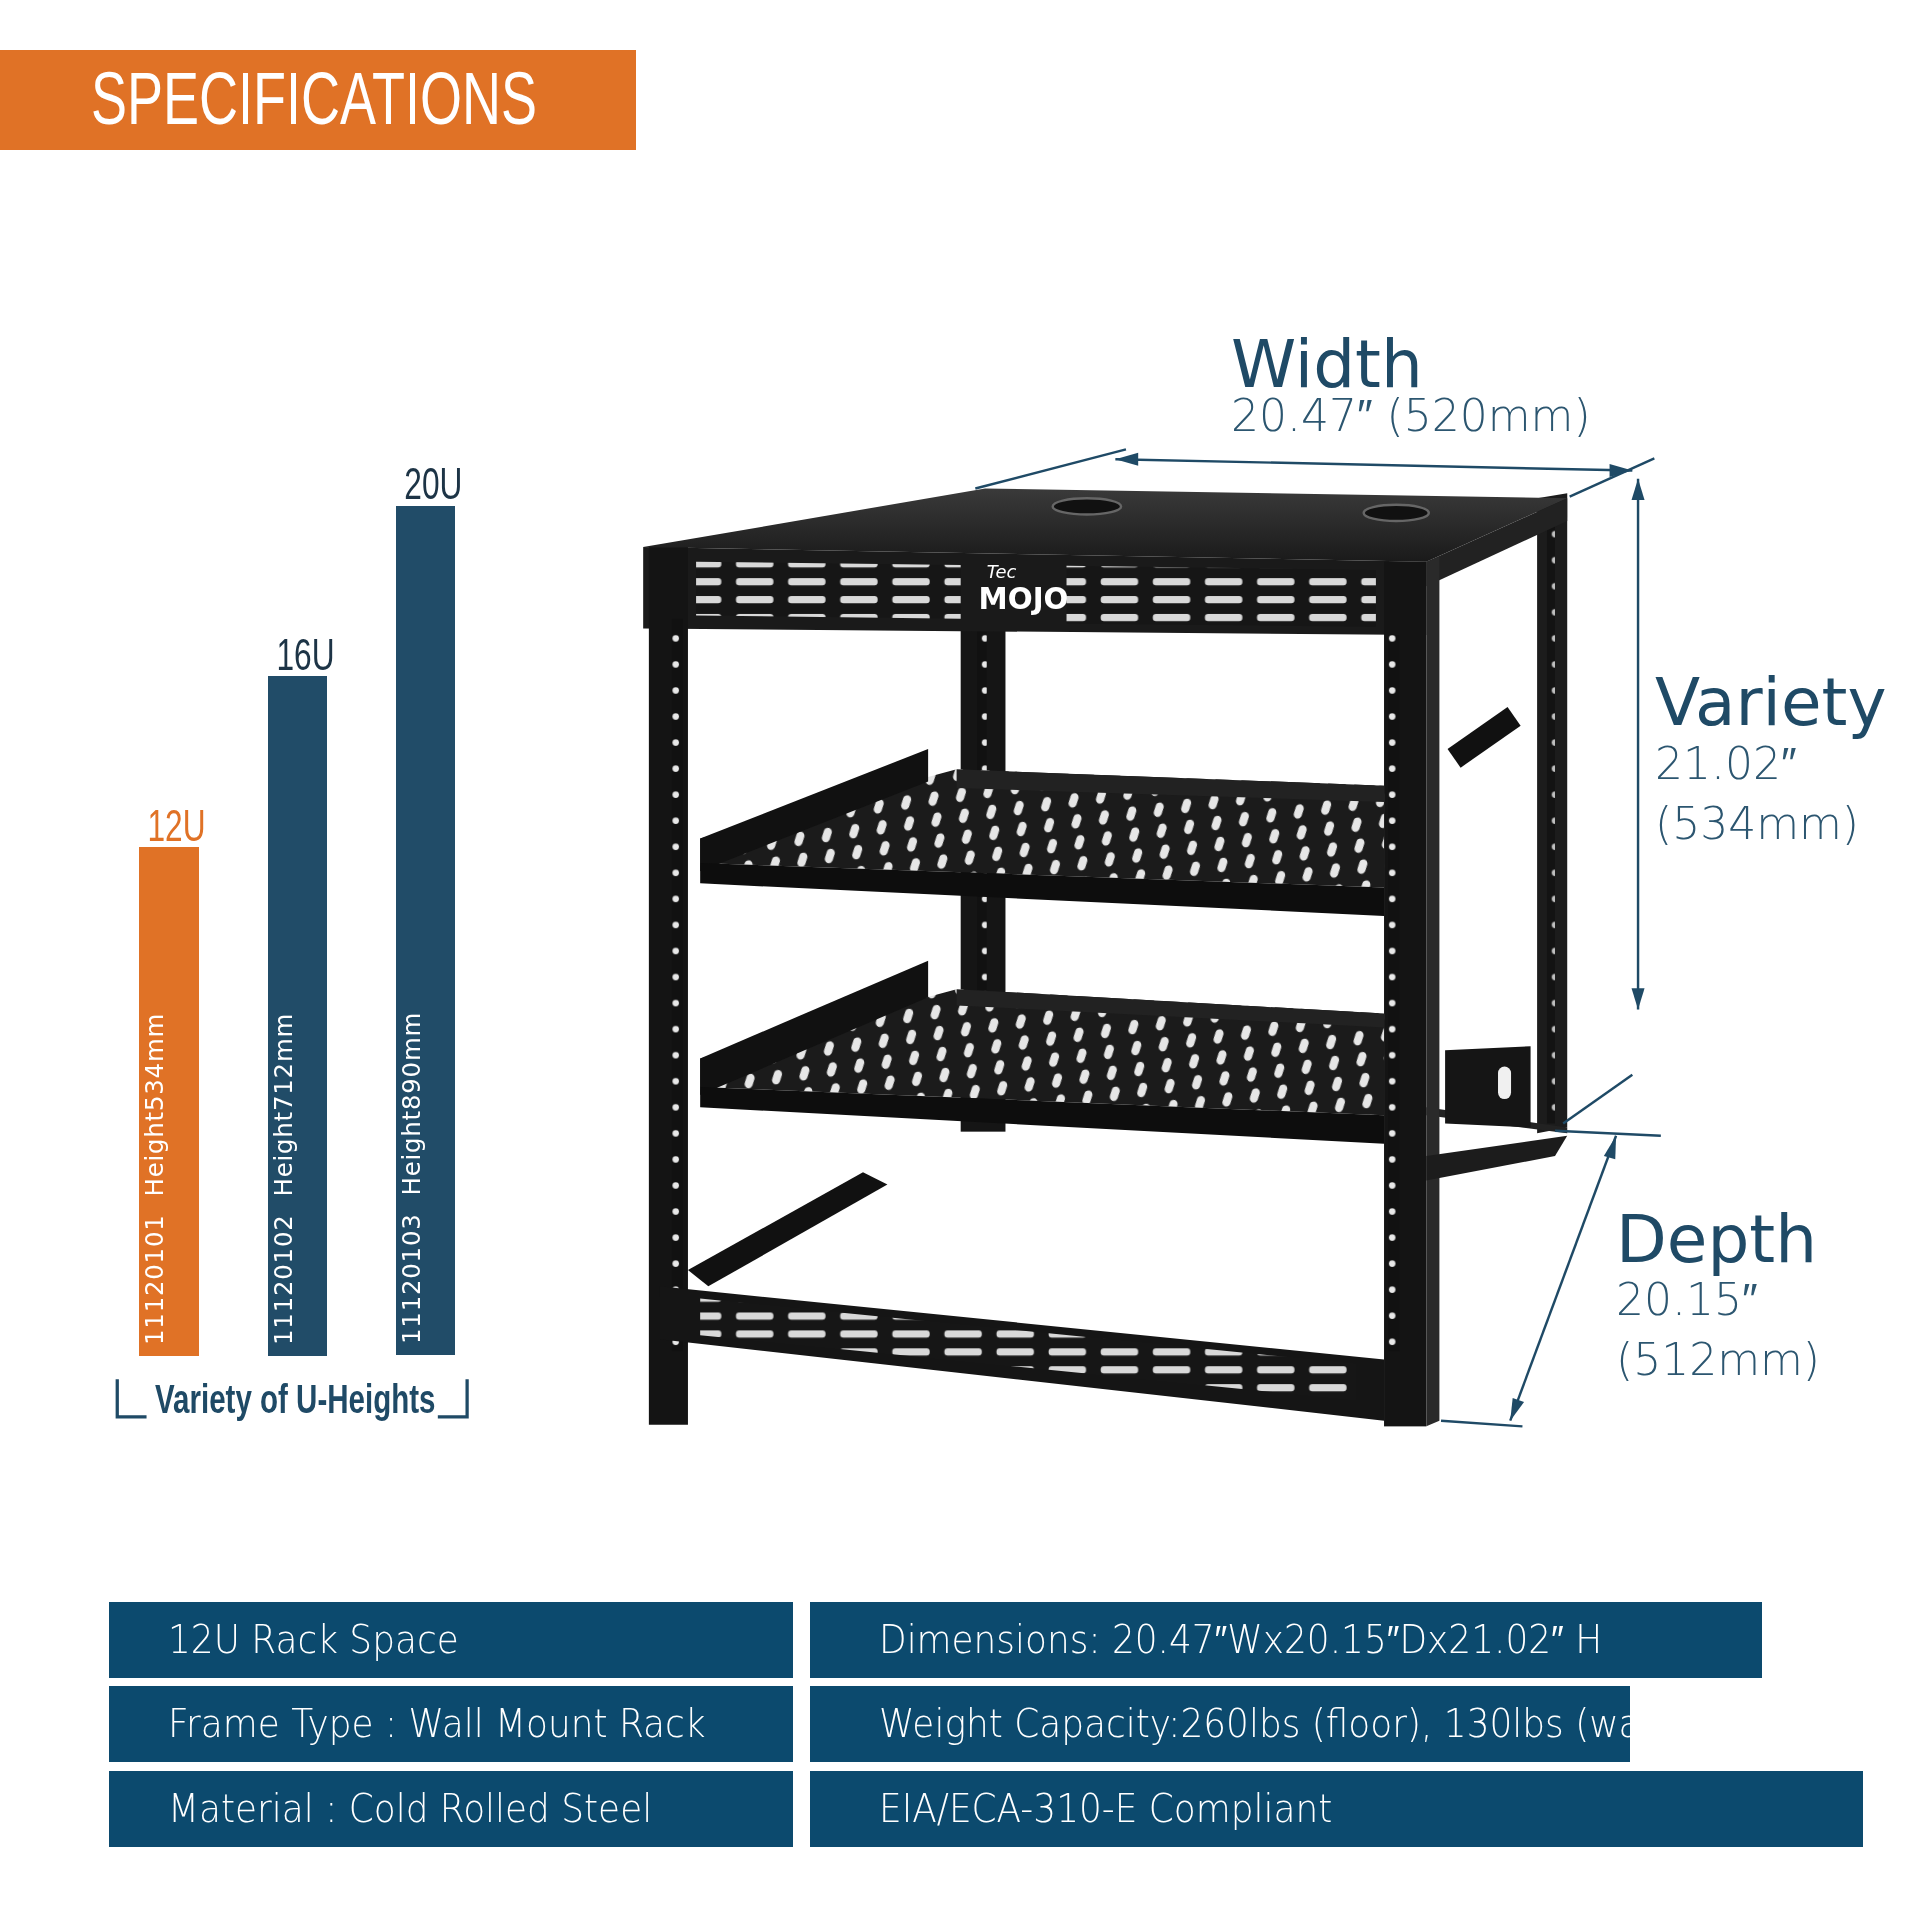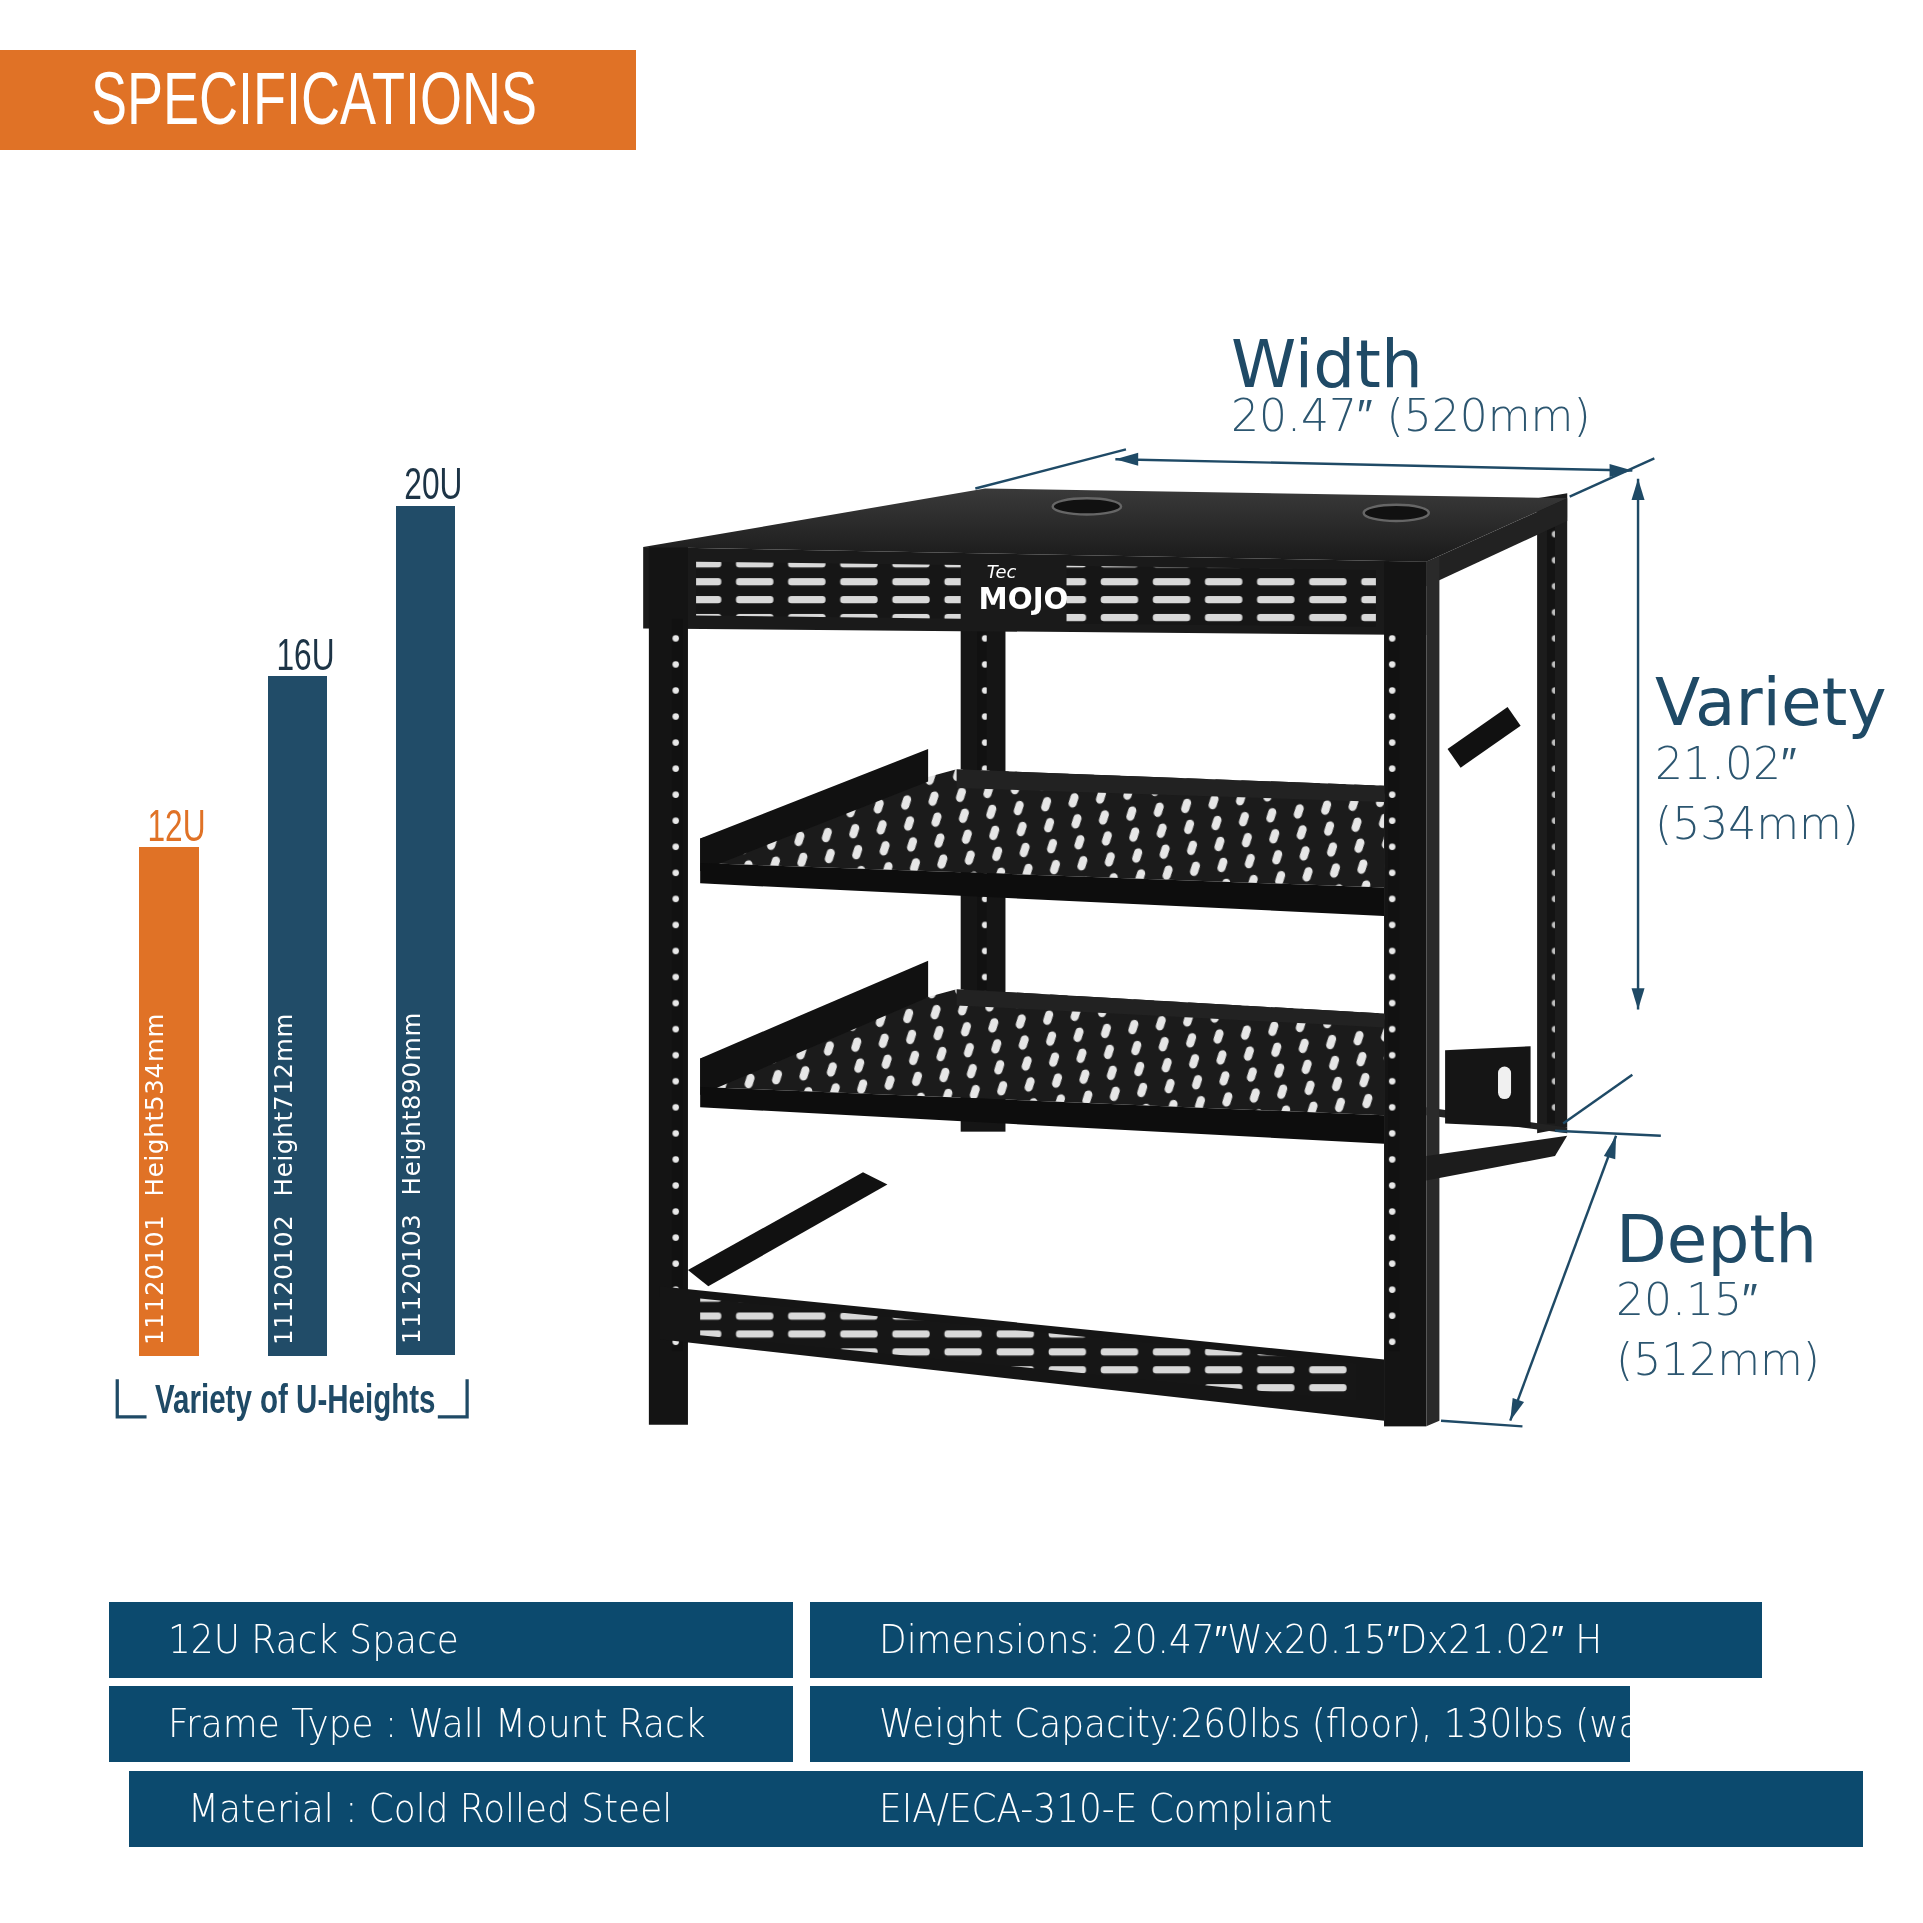--- a/index.html
+++ b/index.html
@@ -178,21 +178,21 @@
 <div class="abs dim-value" style="left:1616px;top:1270px;">20.15″</div>
 <div class="abs dim-value" style="left:1616px;top:1330px;">(512mm)</div>
 
 <div class="abs" style="left:0;top:0;">
   <div class="spec-cell" style="left:109px;top:1602px;width:684px;height:76px;padding-left:59px;">
     <span>12U Rack Space</span>
   </div>
   <div class="spec-cell" style="left:109px;top:1686px;width:684px;height:76px;padding-left:59px;">
     <span>Frame Type : Wall Mount Rack</span>
   </div>
-  <div class="spec-cell" style="left:109px;top:1771px;width:684px;height:76px;padding-left:59px;margin-left:20px;">
+  <div class="spec-cell" style="left:109px;top:1771px;width:684px;height:76px;padding-left:59px;">
     <span>Material : Cold Rolled Steel</span>
   </div>
 
   <div class="spec-cell" style="left:810px;top:1602px;width:952px;height:76px;padding-left:69px;">
     <span>Dimensions: 20.47″Wx20.15″Dx21.02″ H</span>
   </div>
   <div class="spec-cell" style="left:810px;top:1686px;width:820px;height:76px;padding-left:69px;">
     <span>Weight Capacity:260lbs (floor), 130lbs (wall)</span>
   </div>
   <div class="spec-cell" style="left:810px;top:1771px;width:1053px;height:76px;padding-left:69px;">

